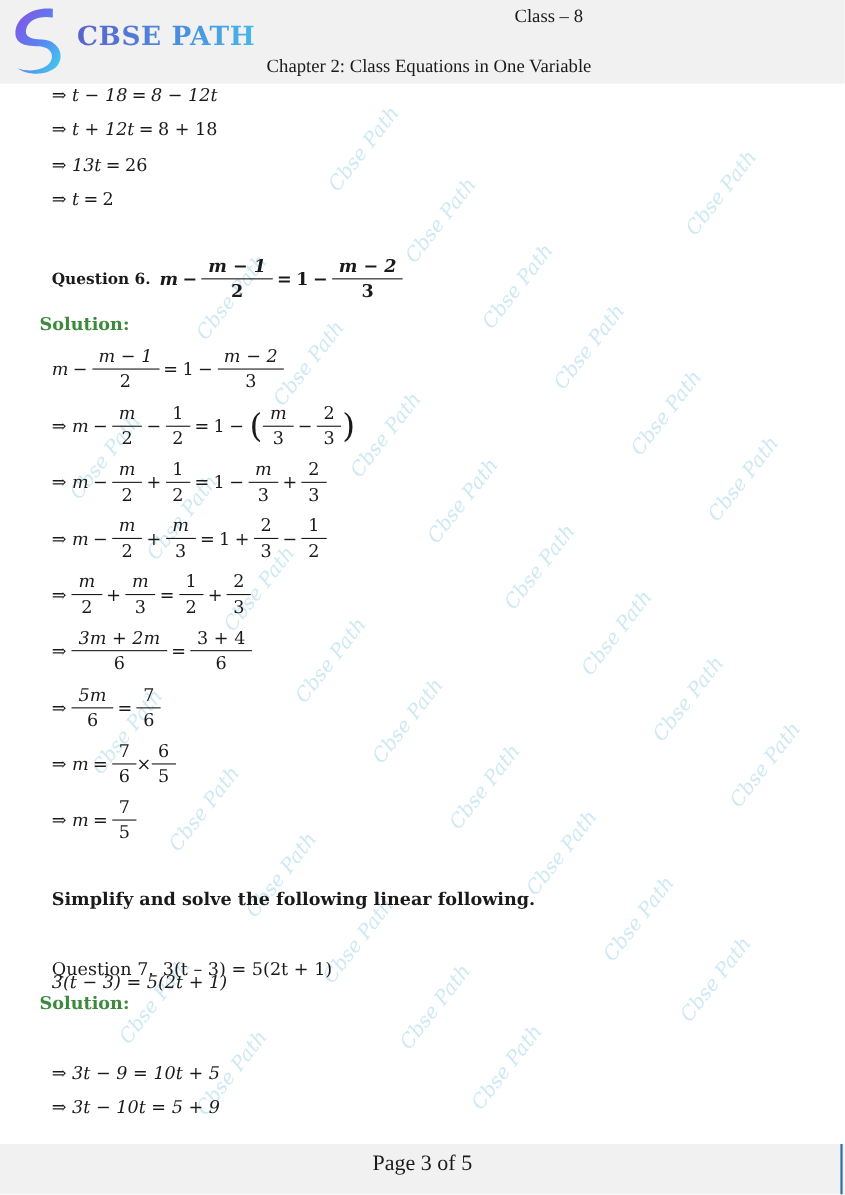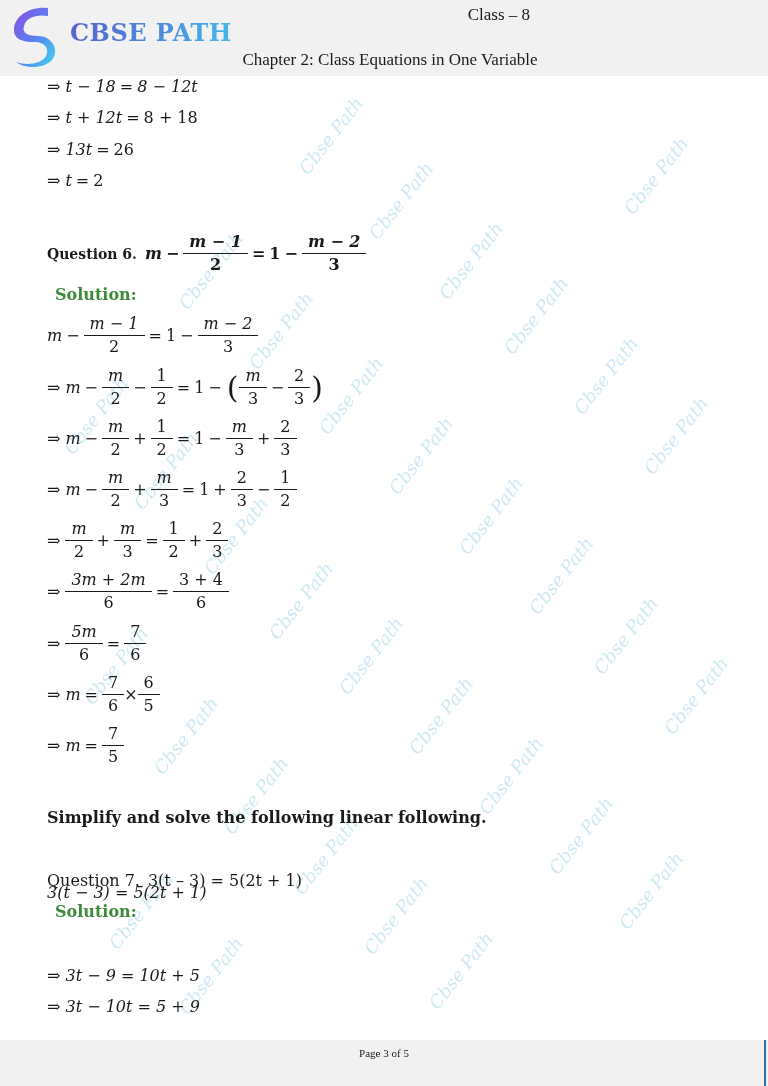--- a/index.html
+++ b/index.html
@@ -41,34 +41,34 @@
   .frac {
     display: inline-flex; flex-direction: column; align-items: center;
     vertical-align: middle; margin: 0 3px;
   }
   .frac .num { padding: 0 3px 1px; line-height: 20px; }
   .frac .den { border-top: 1px solid #1a1a1a; padding: 1px 3px 0; line-height: 20px; width: 100%; text-align: center; }
   .paren { font-size: 30px; line-height: 30px; font-weight: 200; margin: 0 1px; }
   .q-heading { font-weight: bold; font-size: 14px; }
   .bold-math { font-weight: bold; }
   .solution {
-    position: absolute; left: 55px; color: #3d8a3d;
+    position: absolute; left: 36px; color: #3d8a3d;
     font-family: "DejaVu Serif", serif; font-weight: bold; font-size: 16px; text-align: right;
   }
   .instruction {
     position: absolute; left: 47px;
     font-family: "DejaVu Serif", serif; font-weight: bold; font-size: 16px; color: #1a1a1a;
   }
   .footer {
     position: absolute; left: 0; top: 1040px; width: 768px; height: 46px;
     background: #f1f1f1;
   }
   .footer-text {
     position: absolute; left: 0; width: 768px; top: 7px; text-align: center;
-    font-family: "Liberation Serif", serif; font-size: 11px; color: #1a1a1a;
+    font-family: "Liberation Serif", serif; font-size: 20px; color: #1a1a1a;
   }
   .footer-bar { position: absolute; right: 2px; top: 0; width: 2px; height: 46px; background: #2f6fa8; }
   .wm {
     position: absolute; font-family: "DejaVu Serif", serif; font-style: italic;
     font-size: 18px; color: #cfe9f3; transform: rotate(-52deg);
     pointer-events: none; white-space: nowrap;
   }
 </style>
 </head>
 <body>

